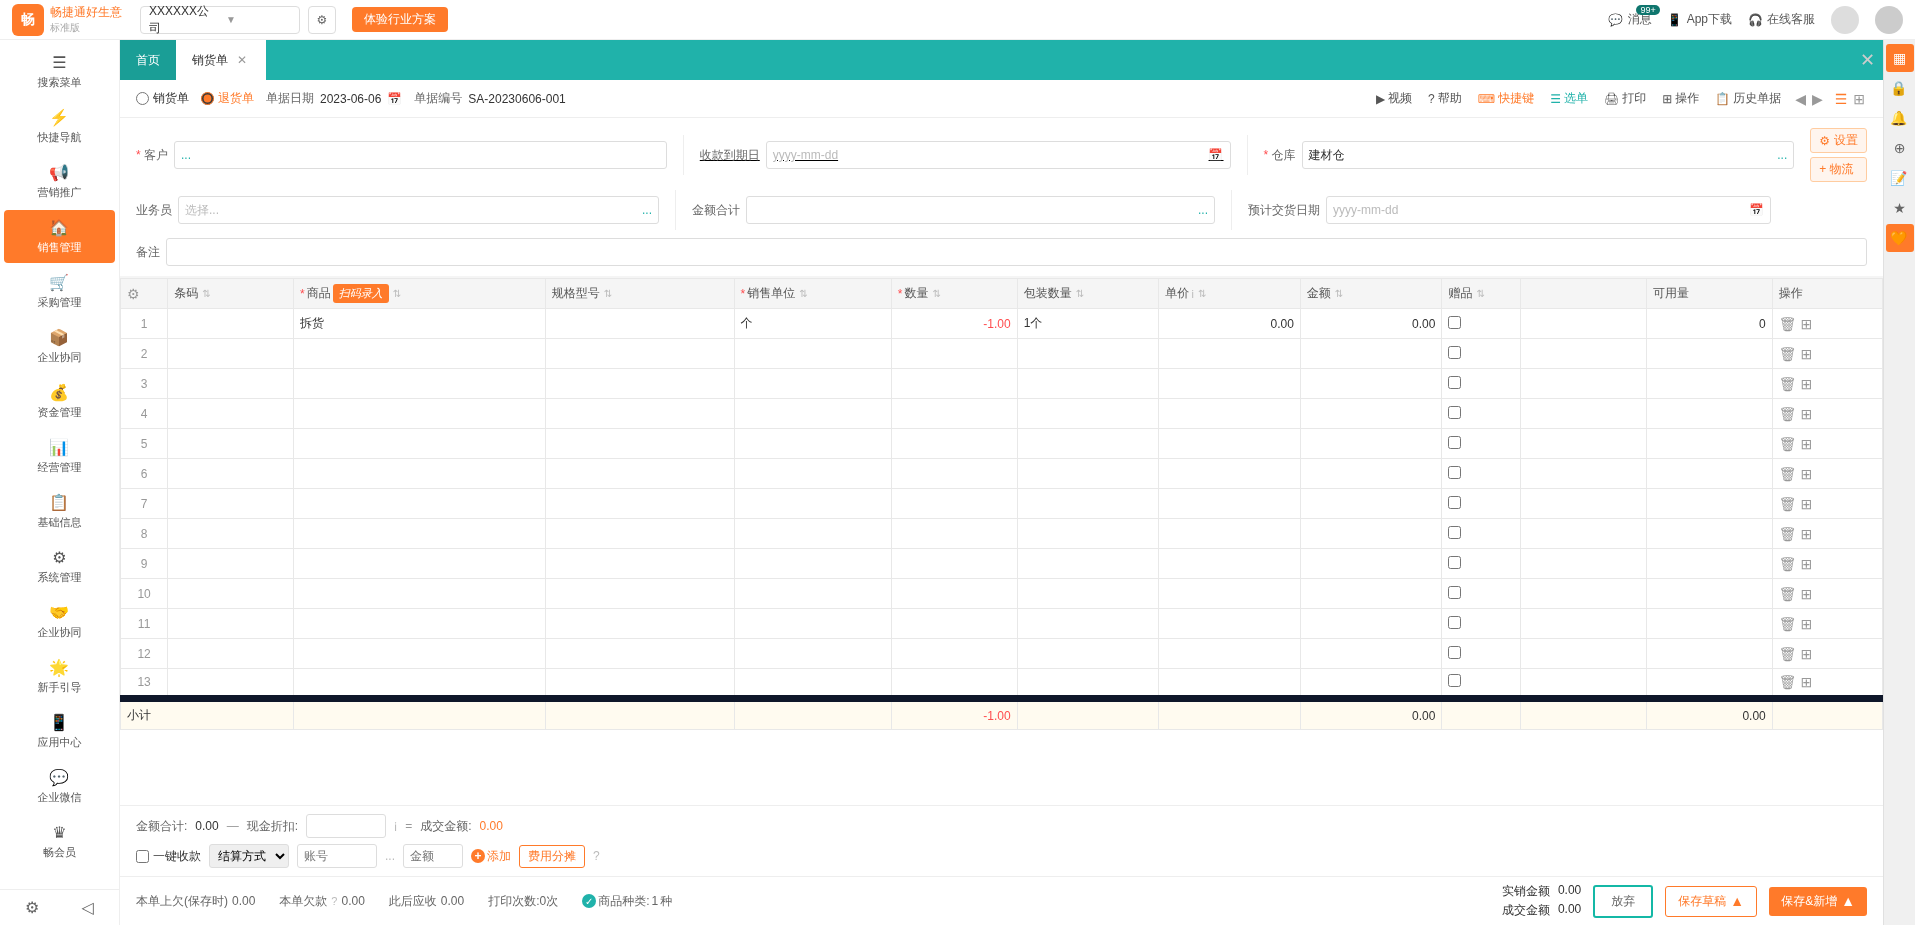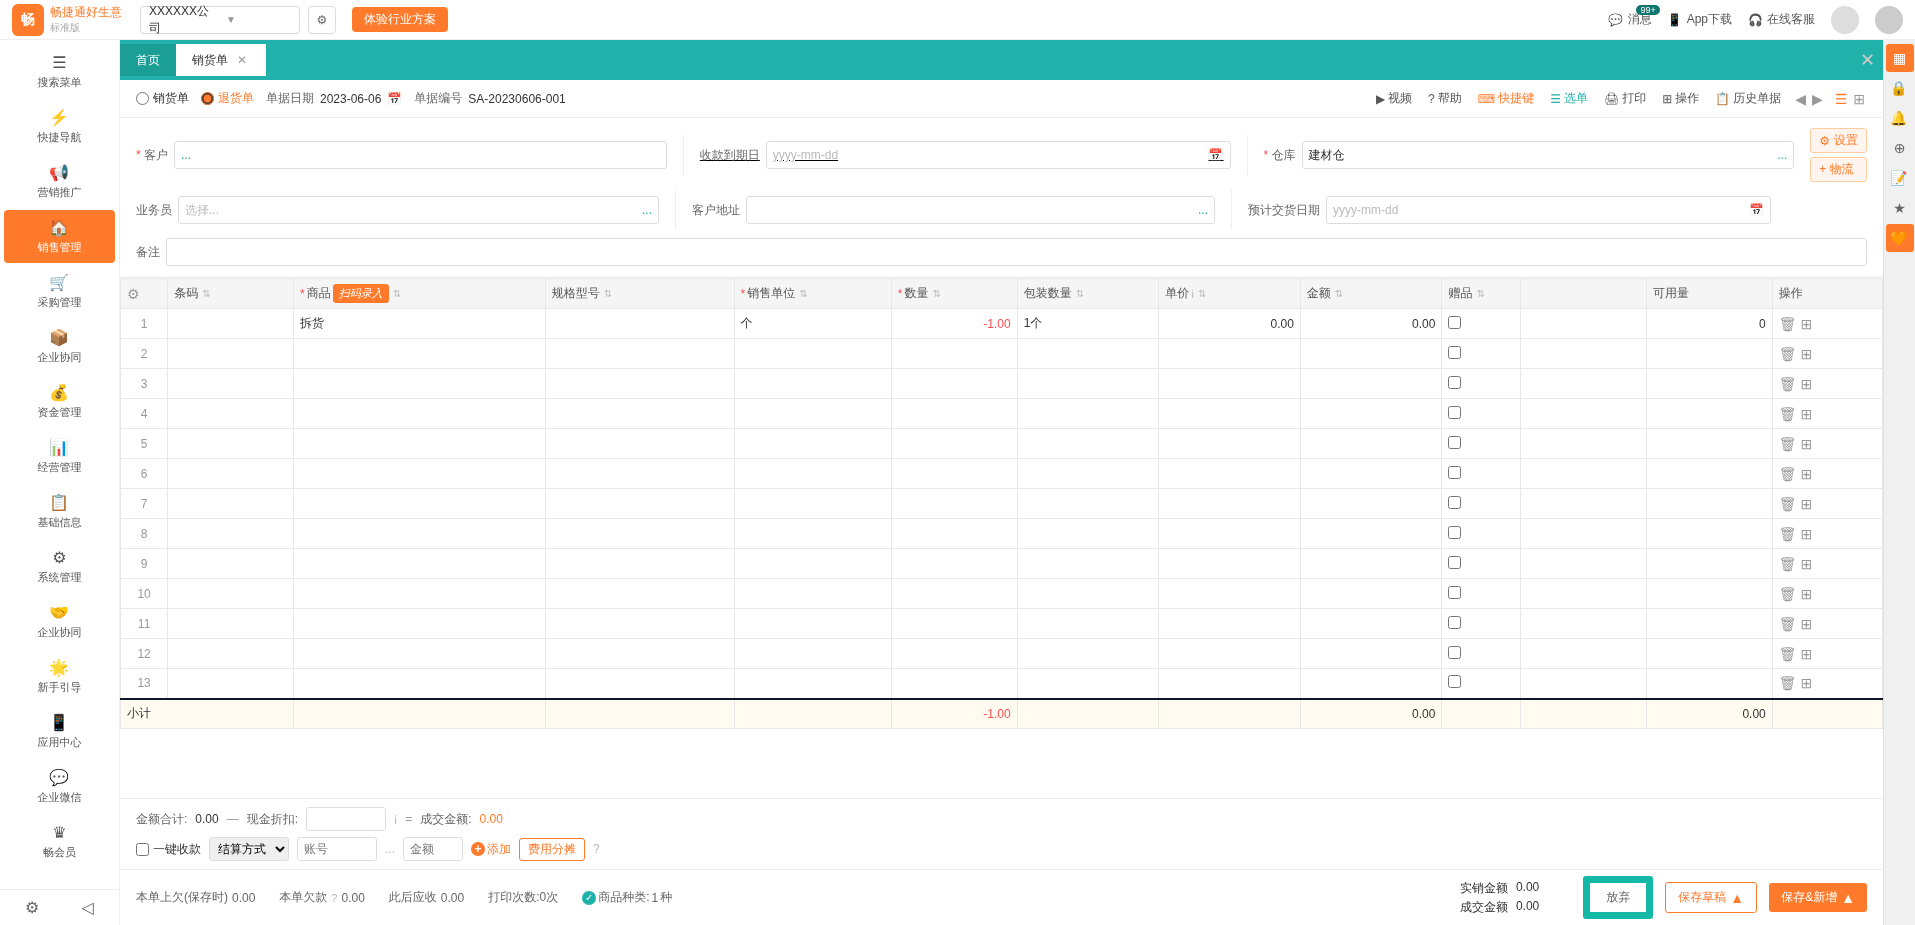--- a/index.html
+++ b/index.html
@@ -30,21 +30,21 @@
     .sidebar-item .icon { font-size: 16px; }
     .sidebar-item .label { font-size: 11px; text-align: center; }
     .sidebar-bottom { margin-top: auto; display: flex; align-items: center; justify-content: space-around; padding: 8px 4px; border-top: 1px solid #eee; }
     .sidebar-bottom-icon { cursor: pointer; color: #666; font-size: 16px; }
 
     
     .content { flex: 1; display: flex; flex-direction: column; overflow: hidden; }
 
     
     .tabbar { height: 40px; background: #20b2aa; display: flex; align-items: center; padding: 0 0 0 0; }
-    .tab { height: 32px; display: flex; align-items: center; padding: 12px 16px; cursor: pointer; color: #fff; font-size: 13px; gap: 6px; }
+    .tab { height: 40px; display: flex; align-items: center; padding: 12px 16px; cursor: pointer; color: #fff; font-size: 13px; gap: 6px; }
     .tab.home { background: #1a9e96; }
     .tab.active { background: #fff; color: #333; }
     .tab-close { width: 16px; height: 16px; display: flex; align-items: center; justify-content: center; border-radius: 50%; color: #999; font-size: 12px; }
     .topbar-close-btn { margin-left: auto; margin-right: 8px; color: #ccc; font-size: 18px; cursor: pointer; }
 
     
     .page { flex: 1; background: #f5f5f5; overflow: auto; padding: 0; display: flex; flex-direction: column; }
 
     
     .form-header { background: #fff; padding: 8px 16px; display: flex; align-items: center; gap: 12px; border-bottom: 1px solid #eee; }
@@ -89,21 +89,21 @@
     table td.red { color: #ff4d4f; text-align: right; }
     table td.num { text-align: right; }
     .scan-btn { background: #ff7a2a; color: #fff; border: none; border-radius: 3px; padding: 2px 6px; font-size: 11px; cursor: pointer; font-style: italic; }
     .row-actions { display: flex; gap: 4px; }
     .row-action { cursor: pointer; color: #999; font-size: 14px; }
     th .sort-icon { color: #bbb; font-size: 10px; margin-left: 2px; }
     th .th-inner { display: flex; align-items: center; gap: 2px; }
     .gear-icon-small { color: #999; font-size: 14px; cursor: pointer; }
 
     
-    .table-summary { background: #fffbf0; border-top: 2px solid #0f172a; }
+    .table-summary { background: #fffbf0; border-top: 7px solid #0f172a; }
     .table-summary td { padding: 5px 6px; font-weight: normal; }
 
     
     .form-footer { background: #fff; padding: 8px 16px; display: flex; flex-direction: column; gap: 6px; border-top: 1px solid #eee; }
     .footer-row1 { display: flex; align-items: center; gap: 8px; }
     .footer-label { color: #666; }
     .footer-val { color: #333; }
     .footer-dash { color: #999; }
     .footer-eq { color: #999; }
     .footer-result { color: #ff7a2a; }
@@ -114,21 +114,21 @@
     .add-icon { width: 14px; height: 14px; background: #ff7a2a; border-radius: 50%; color: #fff; display: flex; align-items: center; justify-content: center; font-size: 12px; font-weight: bold; }
     .help-icon { color: #bbb; cursor: pointer; }
 
     
     .status-bar { background: #fff; padding: 6px 16px; display: flex; align-items: center; gap: 24px; border-top: 1px solid #eee; }
     .status-item { display: flex; align-items: center; gap: 4px; color: #666; }
     .status-item .help-sm { color: #bbb; font-size: 11px; cursor: pointer; }
     .status-actions { margin-left: auto; display: flex; align-items: center; gap: 12px; }
     .status-info { display: flex; flex-direction: column; align-items: flex-end; gap: 2px; color: #333; font-size: 11px; }
     .status-info-row { display: flex; gap: 8px; }
-    .btn-abandon { border: 7px solid #14b8a6; background: #fff; color: #666; border-radius: 3px; padding: 6px 16px; cursor: pointer; margin-left: 32px; }
+    .btn-abandon { border: 2px solid #14b8a6; background: #fff; color: #666; border-radius: 3px; padding: 6px 16px; cursor: pointer; }
     .btn-save-draft { border: 1px solid #ff7a2a; background: #fff; color: #ff7a2a; border-radius: 3px; padding: 6px 12px; cursor: pointer; display: flex; align-items: center; gap: 4px; }
     .btn-save-new { background: #ff7a2a; color: #fff; border: none; border-radius: 3px; padding: 6px 12px; cursor: pointer; display: flex; align-items: center; gap: 4px; }
     .btn-arrow { font-size: 14px; }
 
     
     .right-panel { width: 32px; background: #f0f0f0; display: flex; flex-direction: column; align-items: center; padding: 4px 0; gap: 2px; border-left: 1px solid #e0e0e0; }
     .right-panel-btn { width: 28px; height: 28px; display: flex; align-items: center; justify-content: center; cursor: pointer; color: #666; border-radius: 3px; font-size: 14px; }
     .right-panel-btn.active { background: #ff7a2a; color: #fff; }
 
     
@@ -365,21 +365,21 @@
           <div class="field-group" style="flex:3;">
             <span class="field-label">业务员</span>
             <div class="field-input" style="flex:1;">
               <span style="color:#bbb;">选择...</span>
               <span class="dots" style="margin-left:auto;">...</span>
             </div>
           </div>
           <div class="field-sep"></div>
 
           <div class="field-group" style="flex:3;">
-            <span class="field-label">客户地址</span>
+            <span class="field-label">金额合计</span>
             <div class="field-input" style="flex:1;">
               <span class="dots" style="margin-left:auto;">...</span>
             </div>
           </div>
           <div class="field-sep"></div>
 
           <div class="field-group" style="flex:3;">
             <span class="field-label">预计交货日期</span>
             <div class="field-input date-field" style="flex:1;">
               <span style="color:#bbb;">yyyy-mm-dd</span>

